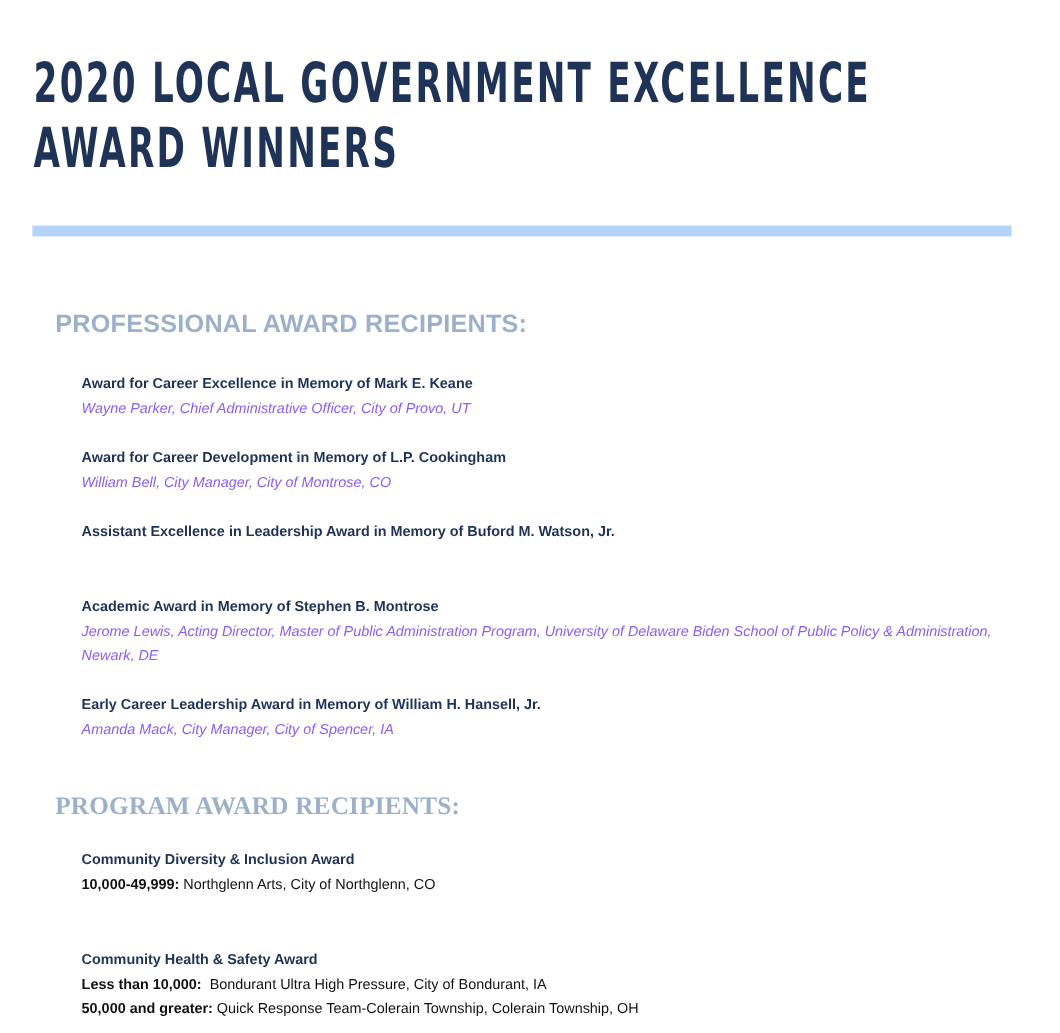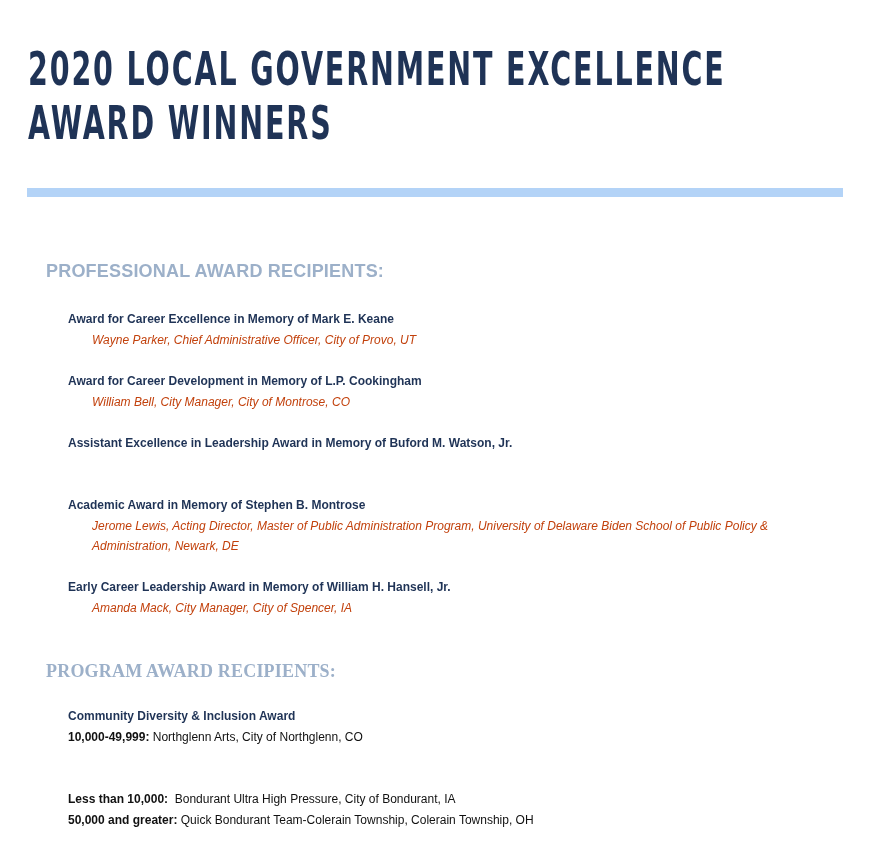--- a/index.html
+++ b/index.html
@@ -37,41 +37,40 @@
       width: 816px;
       height: 9px;
       background: #b3d3f7;
     }
     .section-heading {
       position: absolute;
       left: 46px;
       margin: 0;
       color: #9cb0c9;
       font-weight: bold;
-      font-size: 18px;
+      font-size: 21px;
       letter-spacing: 0.2px;
       line-height: 22px;
     }
     .award {
       position: absolute;
       left: 68px;
       width: 780px;
       font-size: 12px;
       line-height: 20.5px;
     }
     .award-name {
       color: #1f3356;
       font-weight: bold;
       display: block;
     }
     .award-recipient {
-      color: #c2410c;
+      color: #8b5cf6;
       font-style: italic;
       display: block;
-      margin-left: 24px;
     }
     .award-line {
       color: #111111;
       display: block;
     }
     .award-line .cat {
       font-weight: bold;
       color: #111111;
     }
   </style>
@@ -112,15 +111,16 @@
 </div>
 
 <h2 class="section-heading" style="top:660px;font-family:Liberation Serif, serif;">PROGRAM AWARD RECIPIENTS:</h2>
 
 <div class="award" style="top:706px;">
   <span class="award-name">Community Diversity &amp; Inclusion Award</span>
   <span class="award-line"><span class="cat">10,000-49,999:</span><span> Northglenn Arts, City of Northglenn, CO</span></span>
 </div>
 
 <div class="award" style="top:789px;">
+  <span class="award-name">Community Health &amp; Safety Award</span>
   <span class="award-line" style="white-space:pre;"><span class="cat">Less than 10,000:</span><span>  Bondurant Ultra High Pressure, City of Bondurant, IA</span></span>
-  <span class="award-line"><span class="cat">50,000 and greater:</span><span> Quick Bondurant Team-Colerain Township, Colerain Township, OH</span></span>
+  <span class="award-line"><span class="cat">50,000 and greater:</span><span> Quick Response Team-Colerain Township, Colerain Township, OH</span></span>
 </div>
 
 </body></html>

